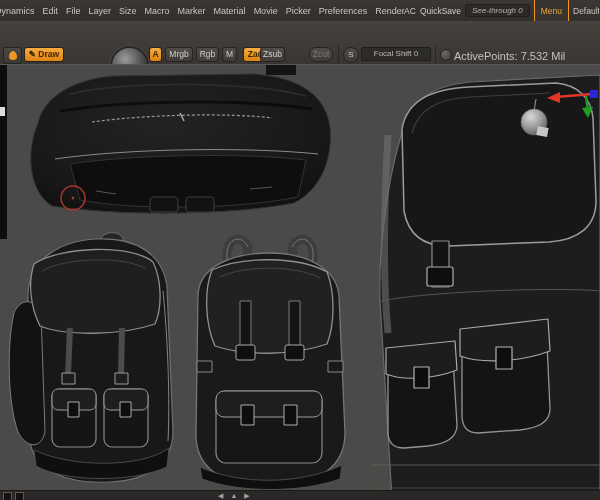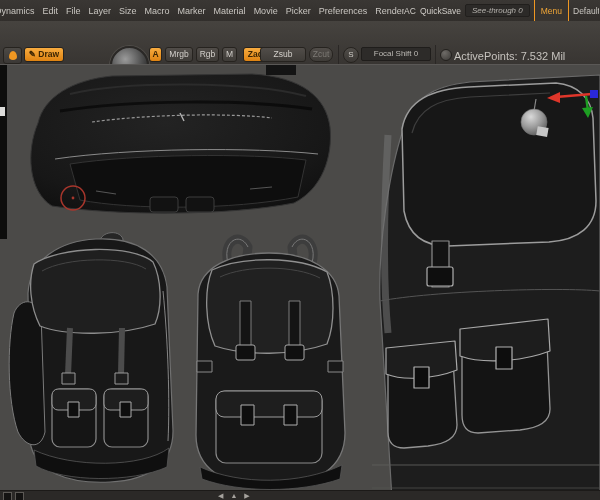--- a/index.html
+++ b/index.html
@@ -122,21 +122,21 @@
 
     <div class="matsphere"></div>
 
     <div class="tb orange" style="left:149px;top:26px;width:13px;">A</div>
     <div class="tb" style="left:165px;top:26px;width:28px;">Mrgb</div>
     <div class="tb" style="left:196px;top:26px;width:23px;">Rgb</div>
     <div class="tb" style="left:222px;top:26px;width:15px;">M</div>
     <div class="slider dim" style="left:149px;top:45px;width:88px;">Rgb Intensity</div>
 
     <div class="tb orange" style="left:243px;top:26px;width:30px;">Zadd</div>
-    <div class="tb" style="left:260px;top:26px;width:46px;">Zsub</div>
+    <div class="tb" style="left:260px;top:26px;width:25px;">Zsub</div>
     <div class="tb dim" style="left:309px;top:26px;width:24px;border-radius:7px;">Zcut</div>
     <div class="slider" style="left:243px;top:45px;width:90px;">Z Intensity 25</div>
     <div class="fillbar" style="left:243px;top:60px;width:60px;"></div>
 
     <div class="rdiv" style="left:338px;"></div>
 
     <div class="sd-icon" style="left:343px;top:26px;">S</div>
     <div class="sd-icon" style="left:343px;top:44px;">D</div>
 
     <div class="slider" style="left:361px;top:26px;width:70px;">Focal Shift 0</div>

